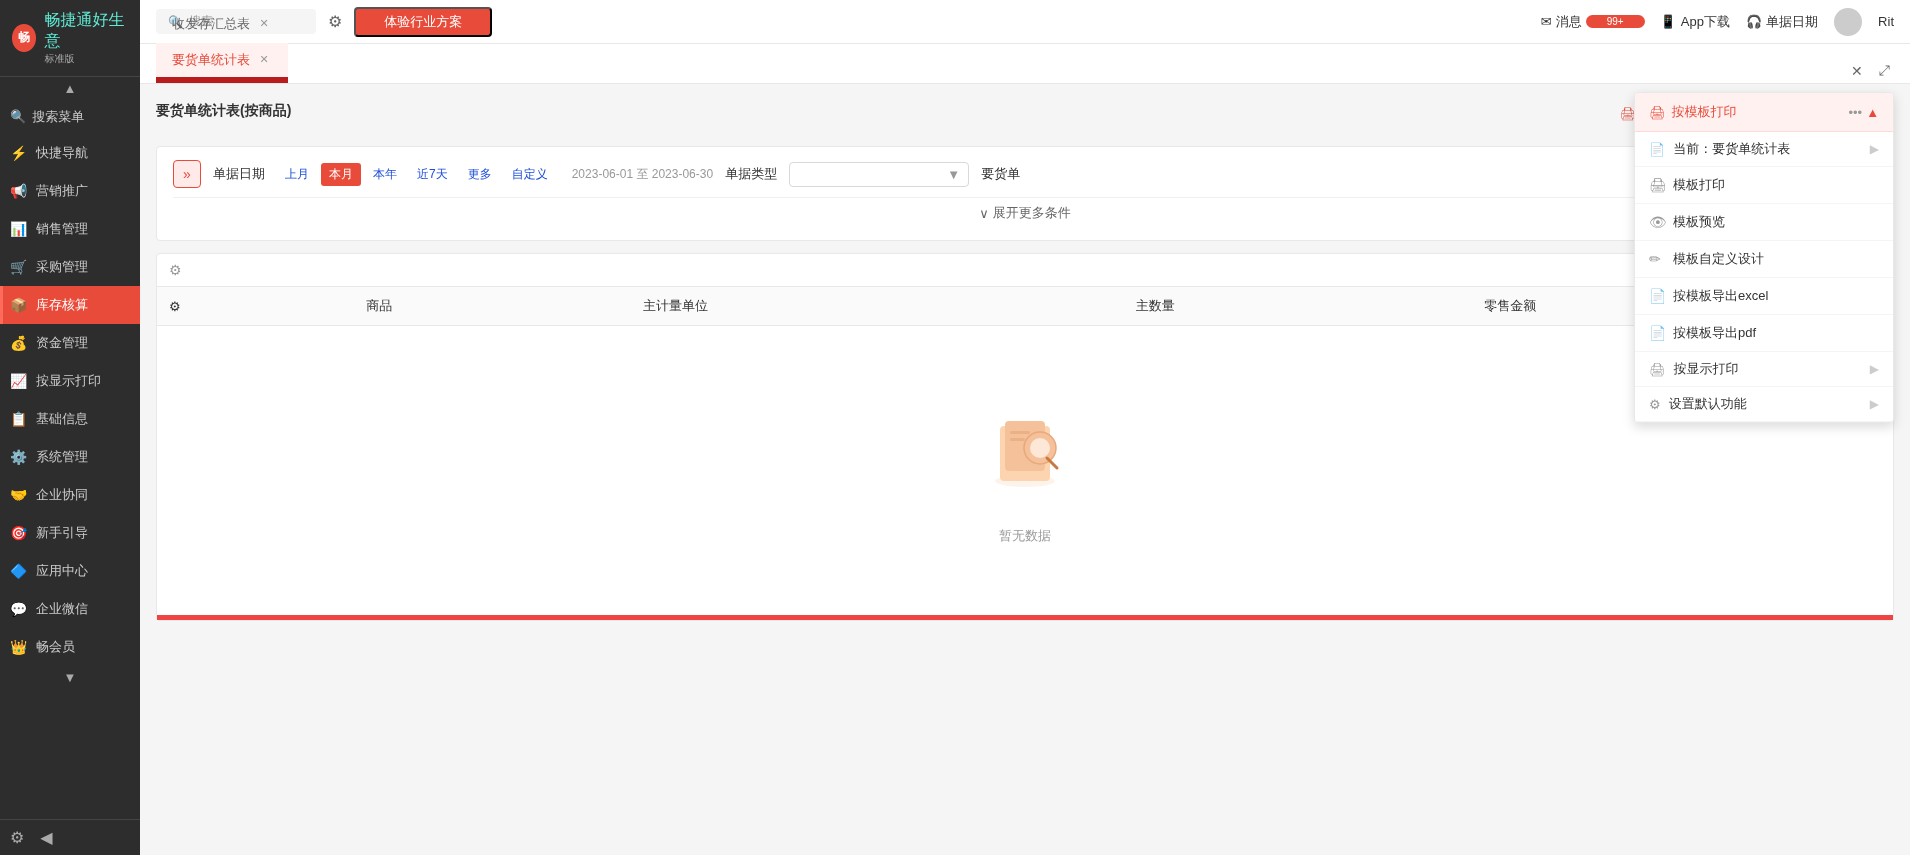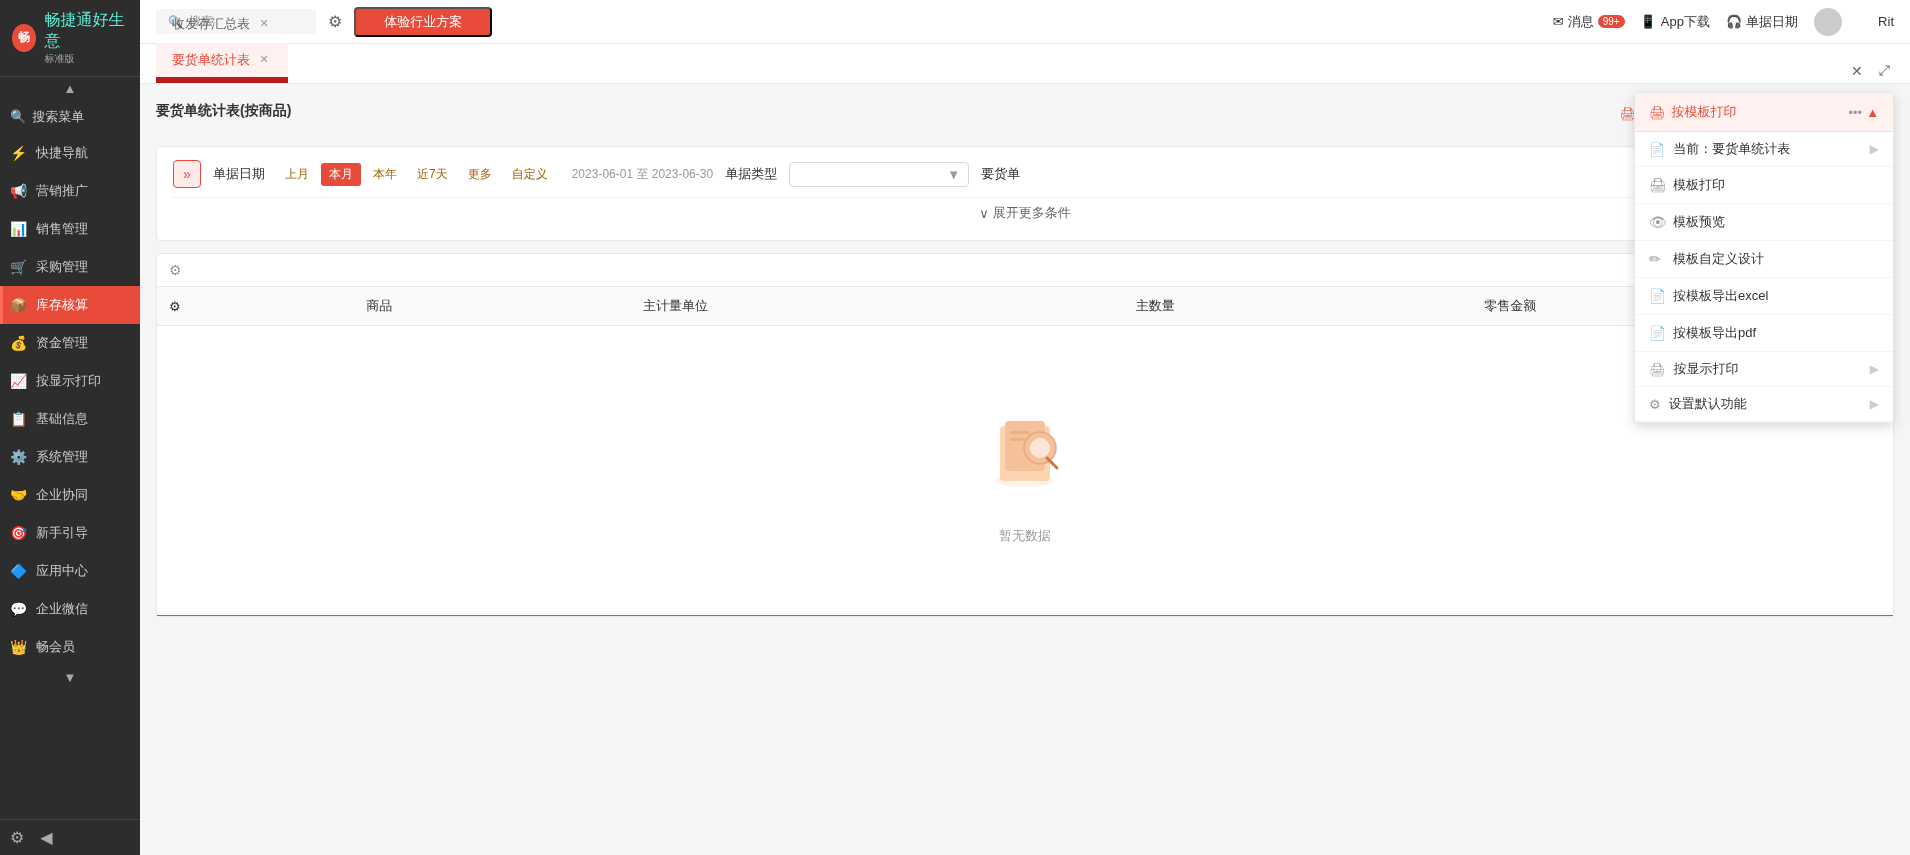--- a/index.html
+++ b/index.html
@@ -106,29 +106,29 @@
       display: flex; align-items: center; gap: 16px; color: #333;
     }
     .topbar-right-item {
       display: flex; align-items: center; gap: 4px;
       cursor: pointer; font-size: 13px;
     }
     .badge {
       background: #e84b3a;
       color: white;
       border-radius: 10px;
-      padding: 1px 5px;
+      padding: 1px 21px;
       font-size: 10px;
     }
     .avatar {
       width: 28px; height: 28px;
       background: #ccc;
       border-radius: 50%;
     }
-    .username { color: #333; font-size: 13px; margin-left: 20px; }
+    .username { color: #333; font-size: 13px; }
 
     
     .tabs {
       background: #fff;
       border-bottom: 1px solid #e8e8e8;
       padding: 0 16px;
       display: flex;
       align-items: flex-end;
       height: 40px;
       flex-shrink: 0;
@@ -201,21 +201,21 @@
       cursor: pointer; color: #e84b3a; font-size: 14px;
     }
     .filter-label { color: #333; font-size: 13px; white-space: nowrap; }
     .date-tabs {
       display: flex; align-items: center; gap: 4px;
     }
     .date-tab {
       padding: 3px 8px;
       font-size: 12px;
       cursor: pointer;
-      color: #a16207;
+      color: #1d4ed8;
       border-radius: 3px;
     }
     .date-tab.active {
       background: #e84b3a;
       color: white;
       border-radius: 3px;
     }
     .date-range { font-size: 12px; color: #999; margin-left: 4px; text-align: center; }
     .select-field {
       display: flex; align-items: center;
@@ -256,21 +256,21 @@
       background: #fafafa;
       padding: 10px 12px;
       text-align: left;
       font-weight: 500;
       color: #333;
       font-size: 13px;
       border-bottom: 1px solid #e8e8e8;
     }
     td {
       padding: 10px 12px;
-      border-bottom: 1px solid #ef4444;
+      border-bottom: 5px solid #ef4444;
       font-size: 13px; color: #333;
     }
     .btn-query {
       background: #e84b3a;
       color: white;
       border: none;
       padding: 6px 20px;
       border-radius: 4px;
       cursor: pointer;
       font-size: 13px;

